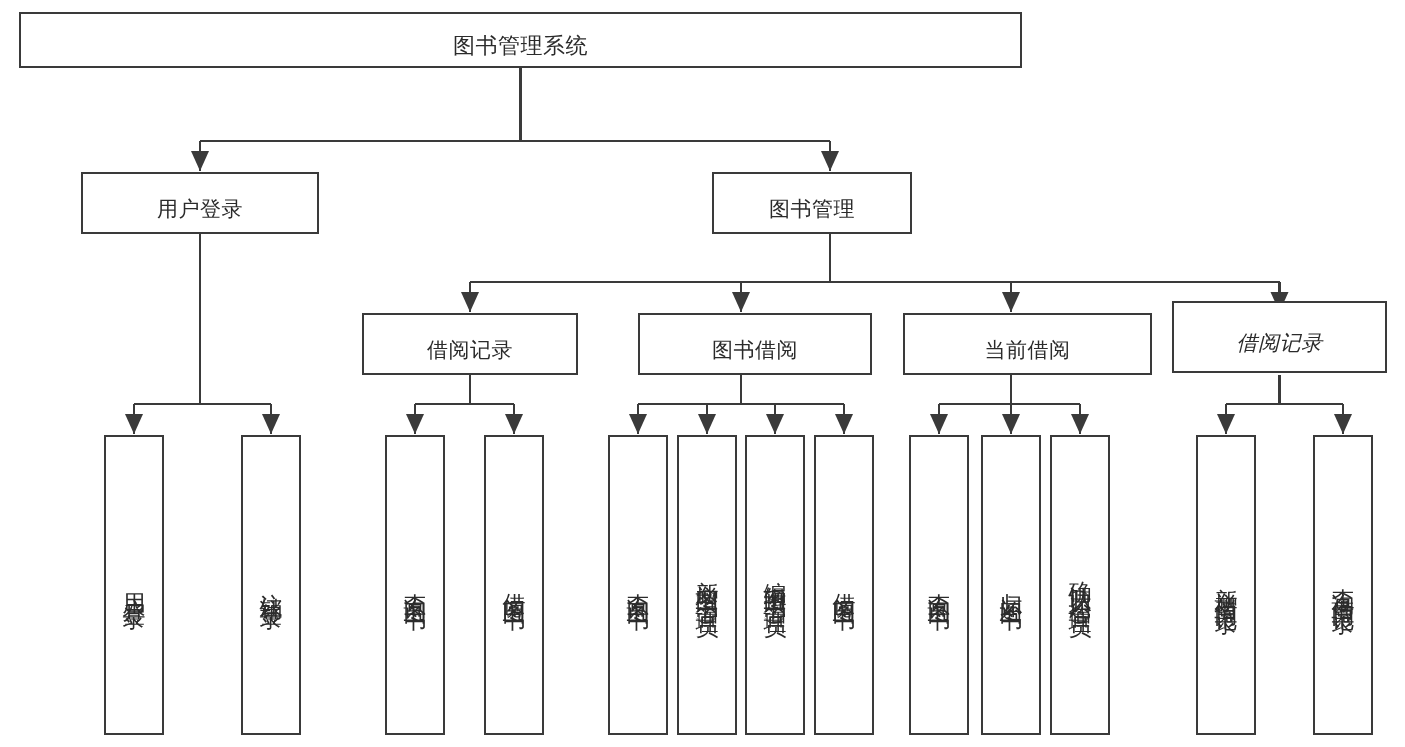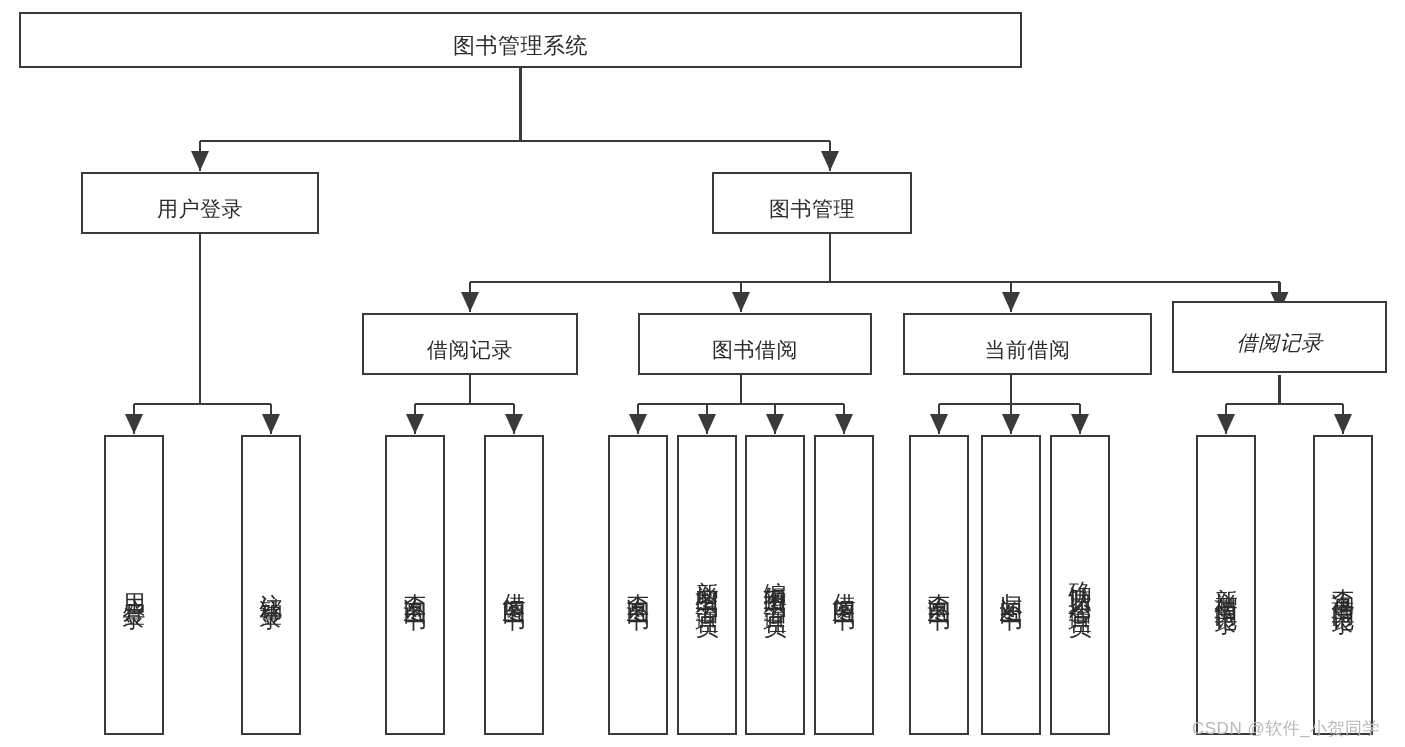--- a/index.html
+++ b/index.html
@@ -191,15 +191,14 @@
         <span class="node-label">确认归还（管理员）</span>
       </div>
       <div class="node vert" style="left: 1196px; top: 435px; width: 60px; height: 300px;">
         <span class="node-label">新增借阅记录</span>
       </div>
       <div class="node vert" style="left: 1313px; top: 435px; width: 60px; height: 300px;">
         <span class="node-label">查询借阅记录</span>
       </div>
     </div>
 
-  <div class="watermark" style="left: 1192px; top: 717px; color: rgb(184, 184, 184);">CSDN @软件_小贺同学</div>
 
 </div>
 
 </body></html>

